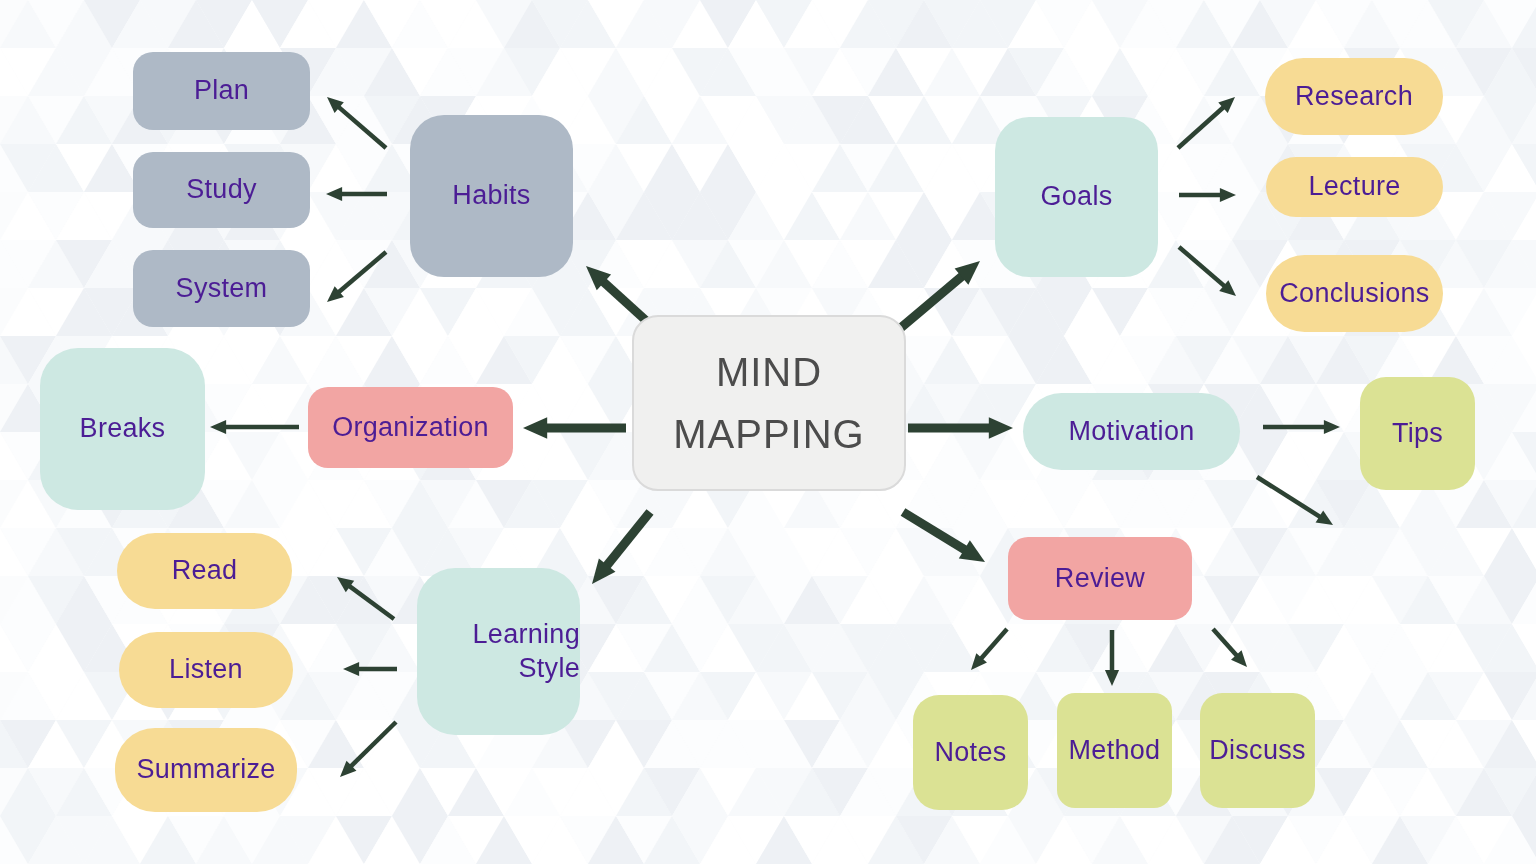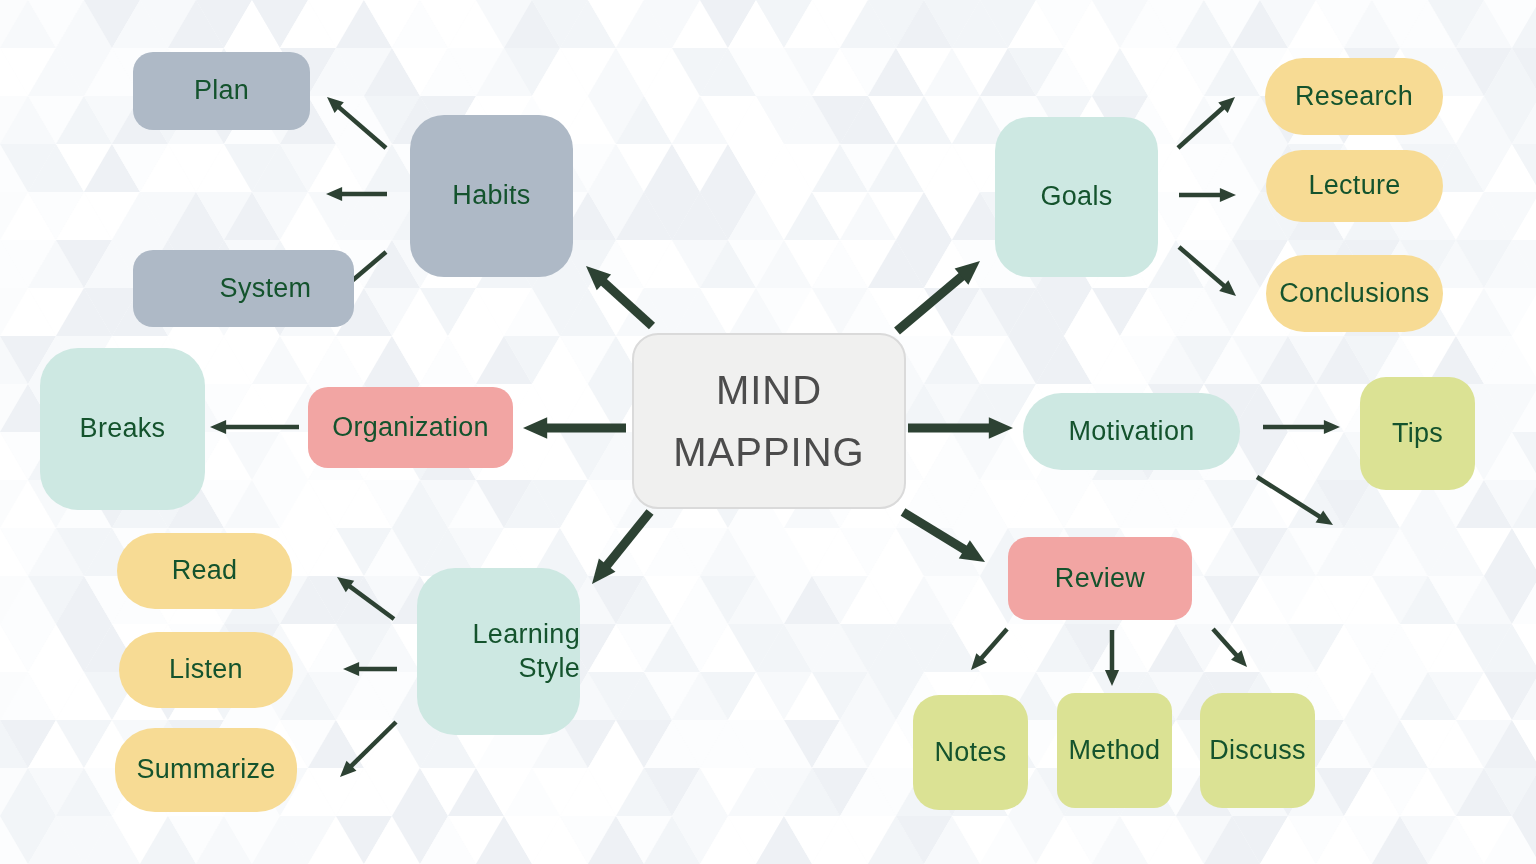--- a/index.html
+++ b/index.html
@@ -6,36 +6,36 @@
   .canvas{
     position:relative;width:1536px;height:864px;overflow:hidden;
     background:#fbfcfd;
     font-family:"Liberation Sans", sans-serif;
   }
   #bg{position:absolute;left:0;top:0;z-index:0;}
   #arrows{position:absolute;left:0;top:0;z-index:1;}
   .node{
     position:absolute;z-index:2;
     display:flex;flex-direction:column;align-items:center;justify-content:center;
-    color:#14532d;font-size:27px;text-align:center;line-height:1.25;
+    color:#4c1d95;font-size:27px;text-align:center;line-height:1.25;
     letter-spacing:0.3px;
   }
   .n-central{
-    left:632px;top:333px;width:270px;height:172px;border-radius:26px;
+    left:632px;top:315px;width:270px;height:172px;border-radius:26px;
     border:2px solid #dadada;color:#4c4c4c;font-size:40px;line-height:1.55;
     letter-spacing:1px;
   }
   .n-central span{display:block;}
   .n-habits{left:410px;top:115px;width:163px;height:162px;border-radius:34px;}
   .n-plan{left:133px;top:52px;width:177px;height:78px;border-radius:20px;}
   .n-study{left:133px;top:152px;width:177px;height:76px;border-radius:20px;}
-  .n-system{left:133px;top:250px;width:177px;height:77px;border-radius:20px;padding-left:44px;}
+  .n-system{left:133px;top:250px;width:177px;height:77px;border-radius:20px;}
   .n-goals{left:995px;top:117px;width:163px;height:160px;border-radius:34px;}
   .n-research{left:1265px;top:58px;width:178px;height:77px;border-radius:39px;}
-  .n-lecture{left:1266px;top:150px;width:177px;height:72px;border-radius:38px;}
+  .n-lecture{left:1266px;top:157px;width:177px;height:60px;border-radius:38px;}
   .n-conclusions{left:1266px;top:255px;width:177px;height:77px;border-radius:39px;}
   .n-breaks{left:40px;top:348px;width:165px;height:162px;border-radius:38px;}
   .n-organization{left:308px;top:387px;width:205px;height:81px;border-radius:20px;}
   .n-motivation{left:1023px;top:393px;width:217px;height:77px;border-radius:39px;}
   .n-tips{left:1360px;top:377px;width:115px;height:113px;border-radius:26px;}
   .n-roadmap{left:1360px;top:508px;width:115px;height:115px;border-radius:26px;font-size:26px;}
   .n-learning{left:417px;top:568px;width:163px;height:167px;border-radius:38px;}
   .n-learning span{display:block;}
   .n-review{left:1008px;top:537px;width:184px;height:83px;border-radius:20px;}
   .n-notes{left:913px;top:695px;width:115px;height:115px;border-radius:26px;}
@@ -1148,20 +1148,23 @@
     <span>MIND</span>
     <span>MAPPING</span>
   </div>
 
   <div class="node n-habits" style="background: rgb(174, 185, 198);">
     <span>Habits</span>
   </div>
   <div class="node n-plan" style="background: rgb(174, 185, 198);">
     <span>Plan</span>
   </div>
+  <div class="node n-study" style="background: rgb(174, 185, 198);">
+    <span>Study</span>
+  </div>
   <div class="node n-system" style="background: rgb(174, 185, 198);">
     <span>System</span>
   </div>
 
   <div class="node n-goals" style="background: rgb(205, 232, 226);">
     <span>Goals</span>
   </div>
   <div class="node n-research" style="background: rgb(247, 219, 148);">
     <span>Research</span>
   </div>

